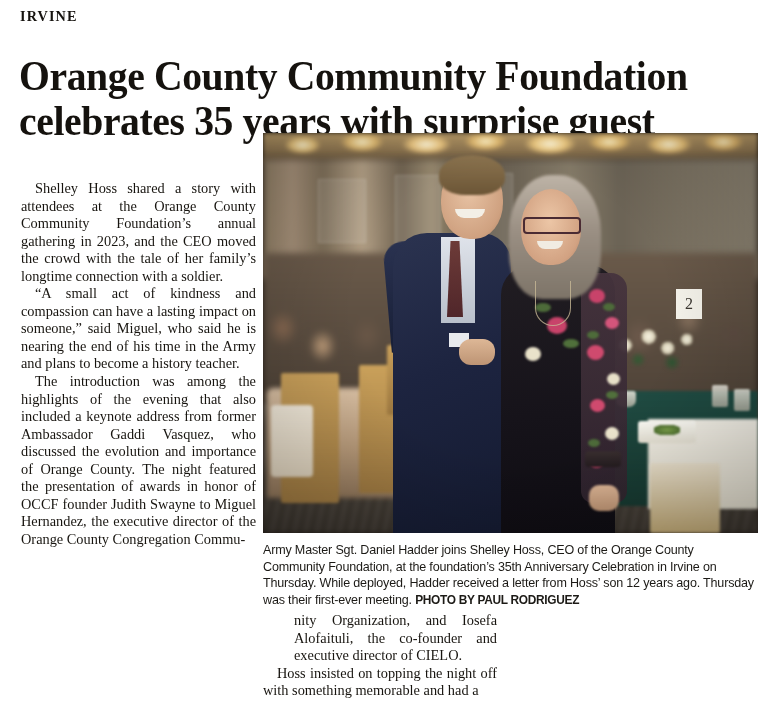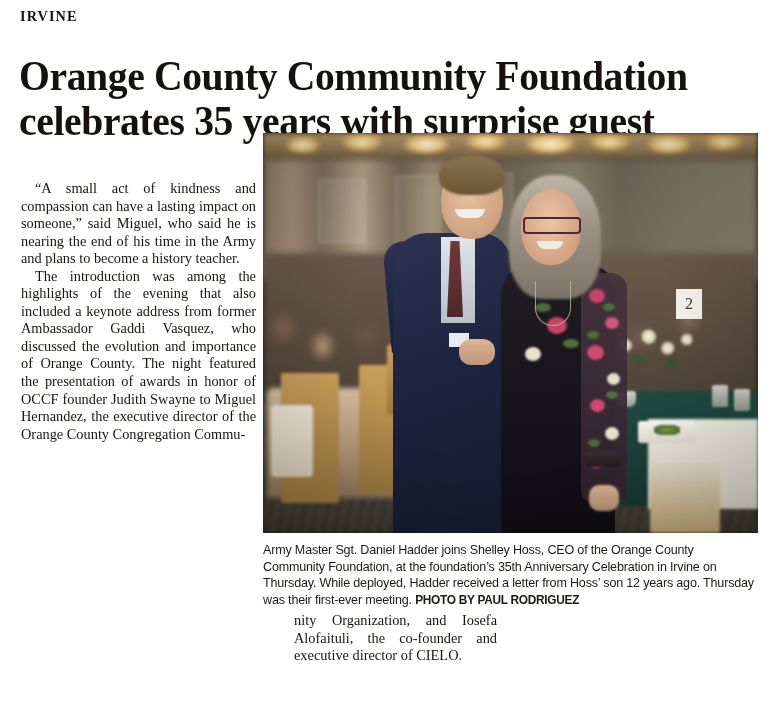--- a/index.html
+++ b/index.html
@@ -592,20 +592,22 @@
       <div class="vignette"></div>
     </div>
   </figure>
 
   <figcaption class="caption">
     <span>Army Master Sgt. Daniel Hadder joins Shelley Hoss, CEO of the Orange County Community Foundation, at the foundation’s 35th Anniversary Celebration in Irvine on Thursday.  While deployed, Hadder received a letter from Hoss’ son 12 years ago. Thursday was their first-ever meeting.</span>
     <span class="credit">PHOTO BY PAUL RODRIGUEZ</span>
   </figcaption>
 
   <div class="col-text" id="col1">
+      <p>Shelley Hoss shared a story with attendees at the Orange County Community Foundation’s annual gathering in 2023, and the CEO moved the crowd with the tale of her family’s longtime connection with a soldier.</p>
       <p>“A small act of kindness and compassion can have a lasting impact on someone,” said Miguel, who said he is nearing the end of his time in the Army and plans to become a history teacher.</p>
       <p>The introduction was among the highlights of the evening that also included a keynote address from former Ambassador Gaddi Vasquez, who discussed the evolution and importance of Orange County. The night featured the presentation of awards in honor of OCCF founder Judith Swayne to Miguel Hernandez, the executive director of the Orange County Congregation Commu-</p>
     </div>
   <div class="col-text" id="col2-bottom">
       <p class="cont">nity Organization, and Iosefa Alofaituli, the co-founder and executive director of CIELO.</p>
+      <p>Hoss insisted on topping the night off with something memorable and had a</p>
     </div>
 
 </div>
 
 </body></html>

